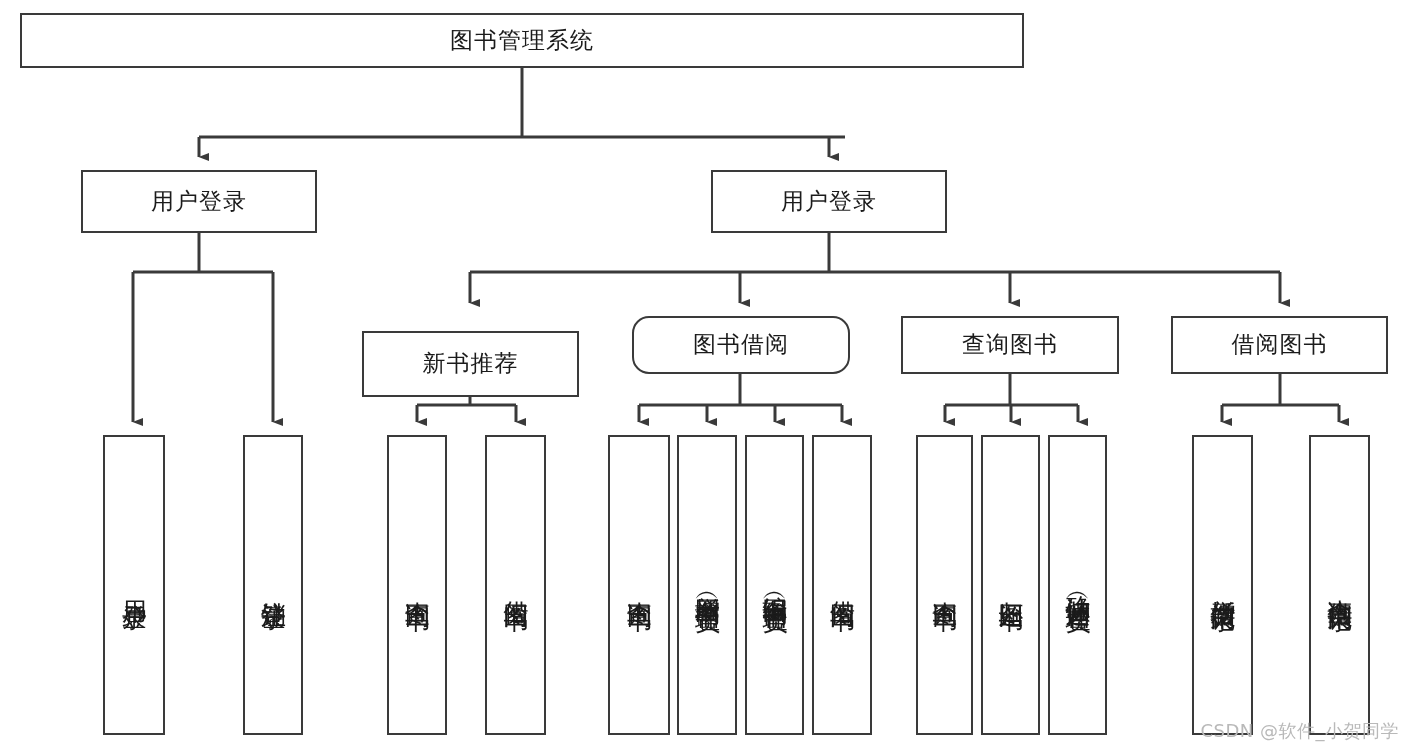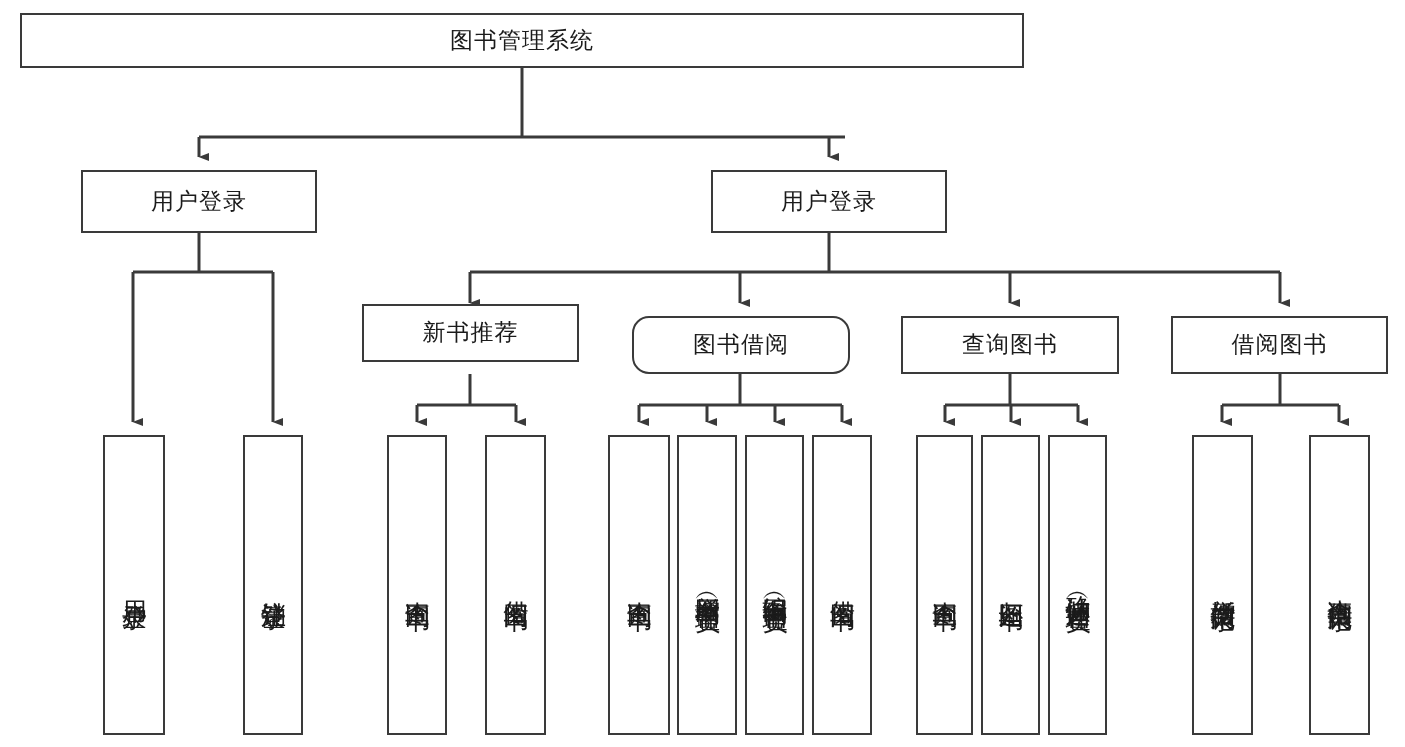--- a/index.html
+++ b/index.html
@@ -128,21 +128,21 @@
     <span>图书管理系统</span>
   </div>
 
   <div class="node horiz" style="left:81px; top:170px; width:236px; height:63px;">
     <span>用户登录</span>
   </div>
   <div class="node horiz" style="left:711px; top:170px; width:236px; height:63px;">
     <span>用户登录</span>
   </div>
 
-  <div class="node horiz" style="left:362px; top:304px; width:217px; height:58px;">
+  <div class="node horiz" style="left:362px; top:331px; width:217px; height:66px;">
     <span>新书推荐</span>
   </div>
   <div class="node horiz" style="left:632px; top:316px; width:218px; height:58px;border-radius:17px;">
     <span>图书借阅</span>
   </div>
   <div class="node horiz" style="left:901px; top:316px; width:218px; height:58px;">
     <span>查询图书</span>
   </div>
   <div class="node horiz" style="left:1171px; top:316px; width:217px; height:58px;">
     <span>借阅图书</span>
@@ -185,13 +185,14 @@
     <span class="vtext">确认归还（管理员）</span>
   </div>
 
   <div class="node vert" style="left:1192px; top:435px; width:61px; height:300px;">
     <span class="vtext">新增借阅记录</span>
   </div>
   <div class="node vert" style="left:1309px; top:435px; width:61px; height:300px;">
     <span class="vtext">查询借阅记录</span>
   </div>
 
+  <div class="watermark">CSDN @软件_小贺同学</div>
 </div>
 
 </body></html>

